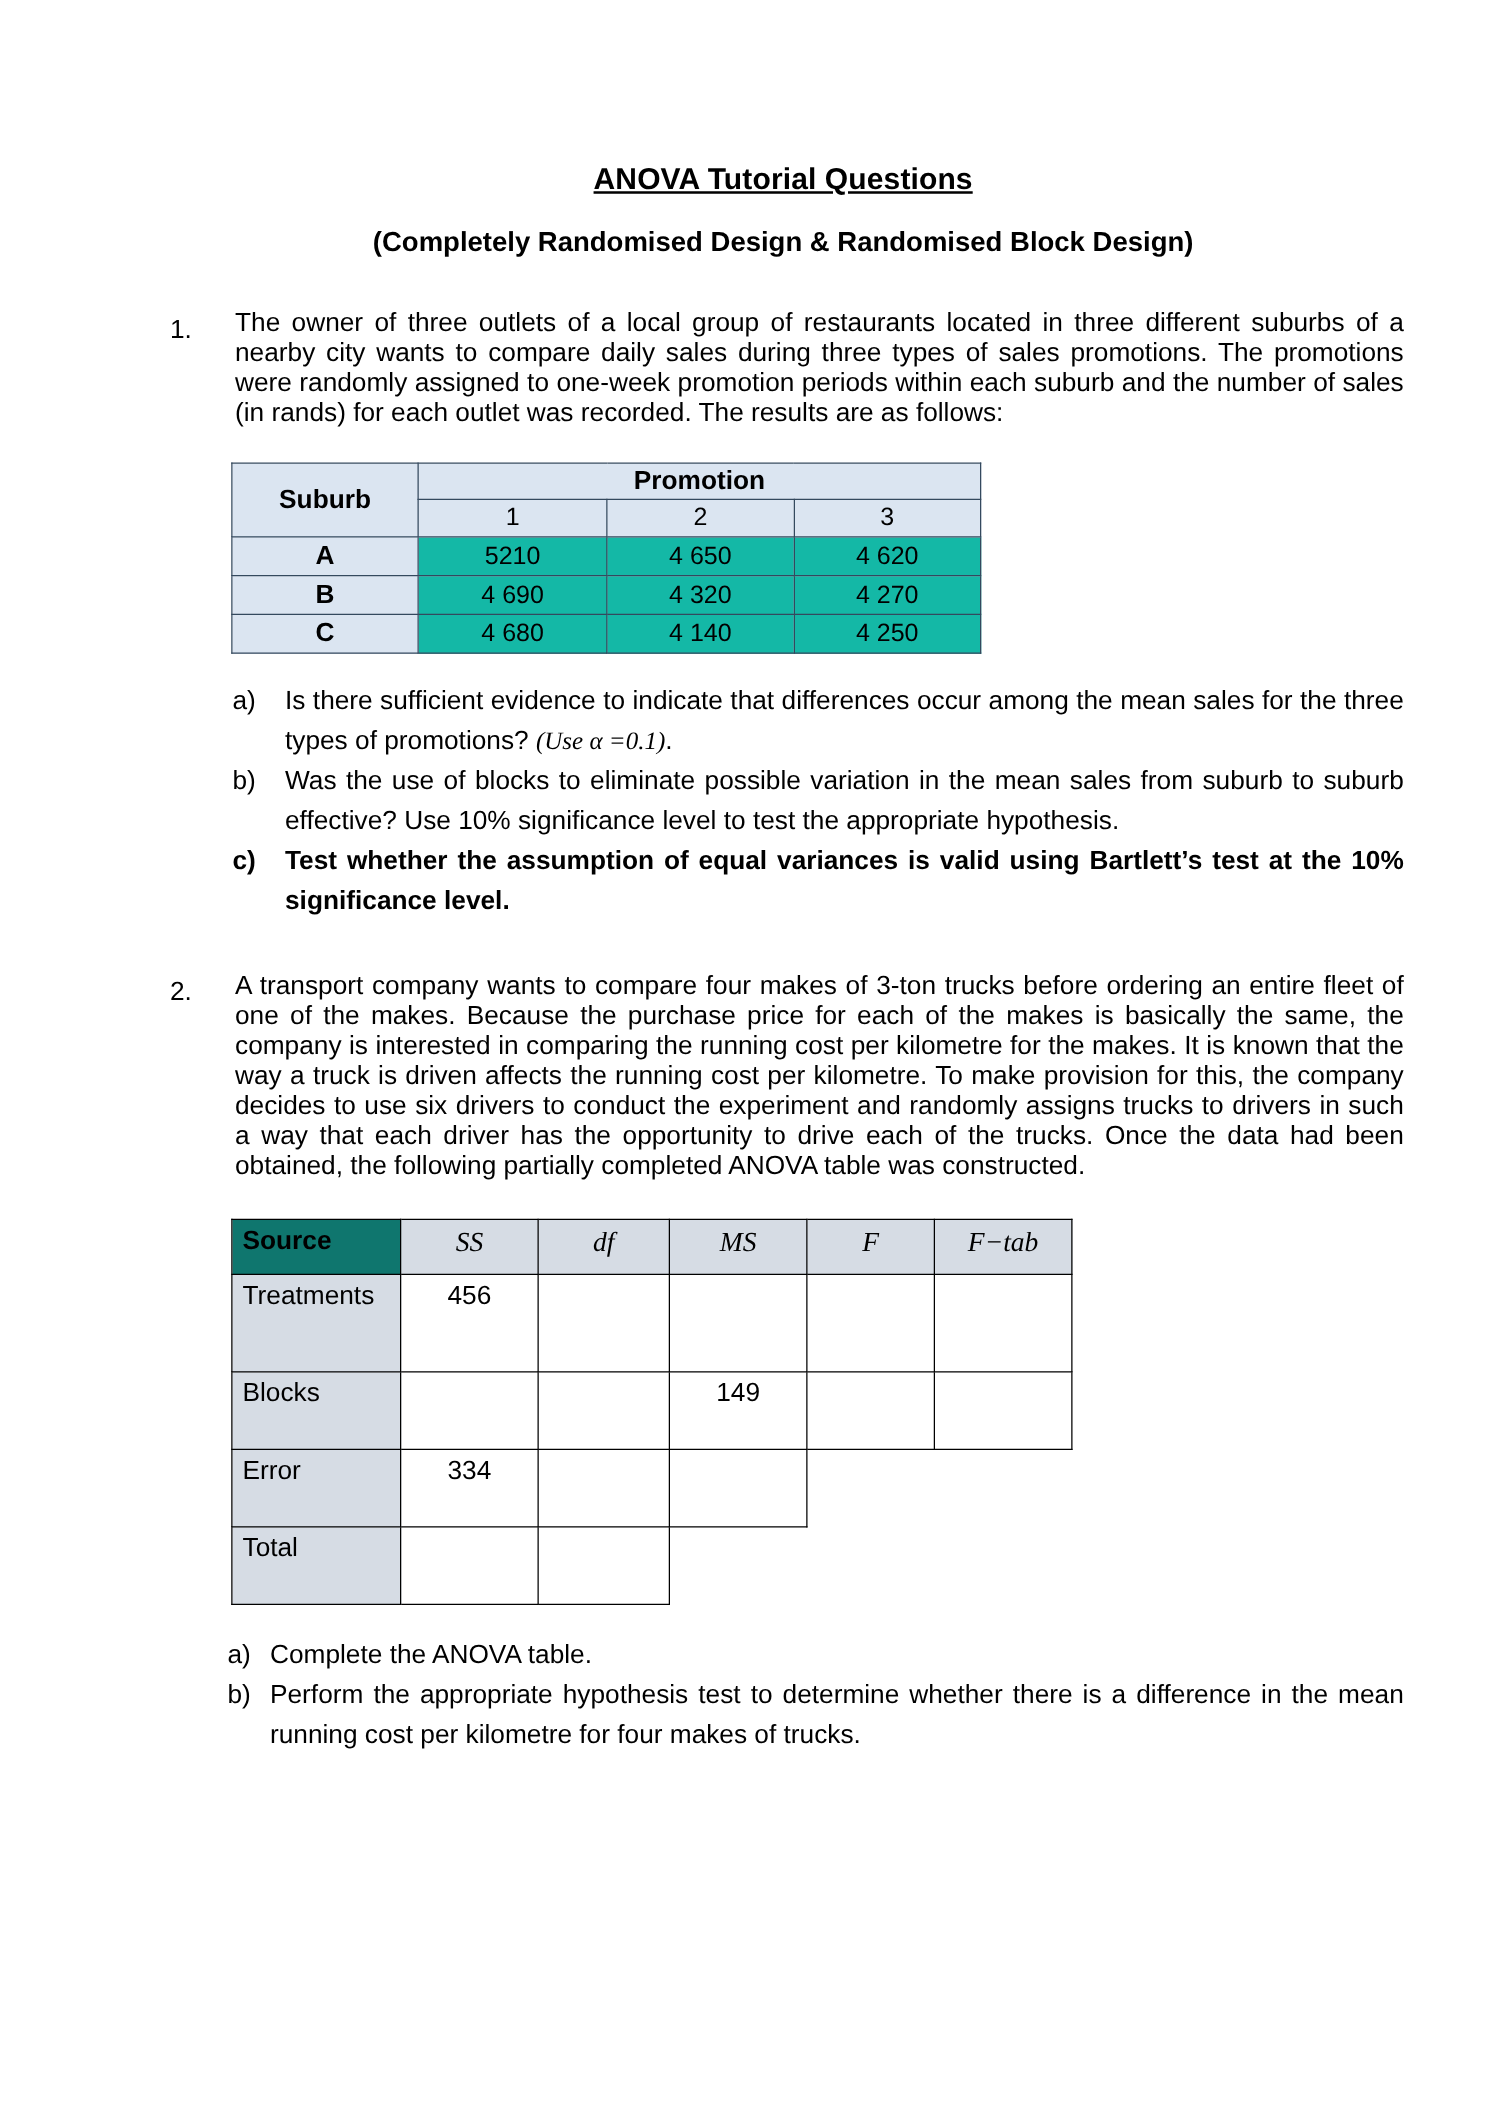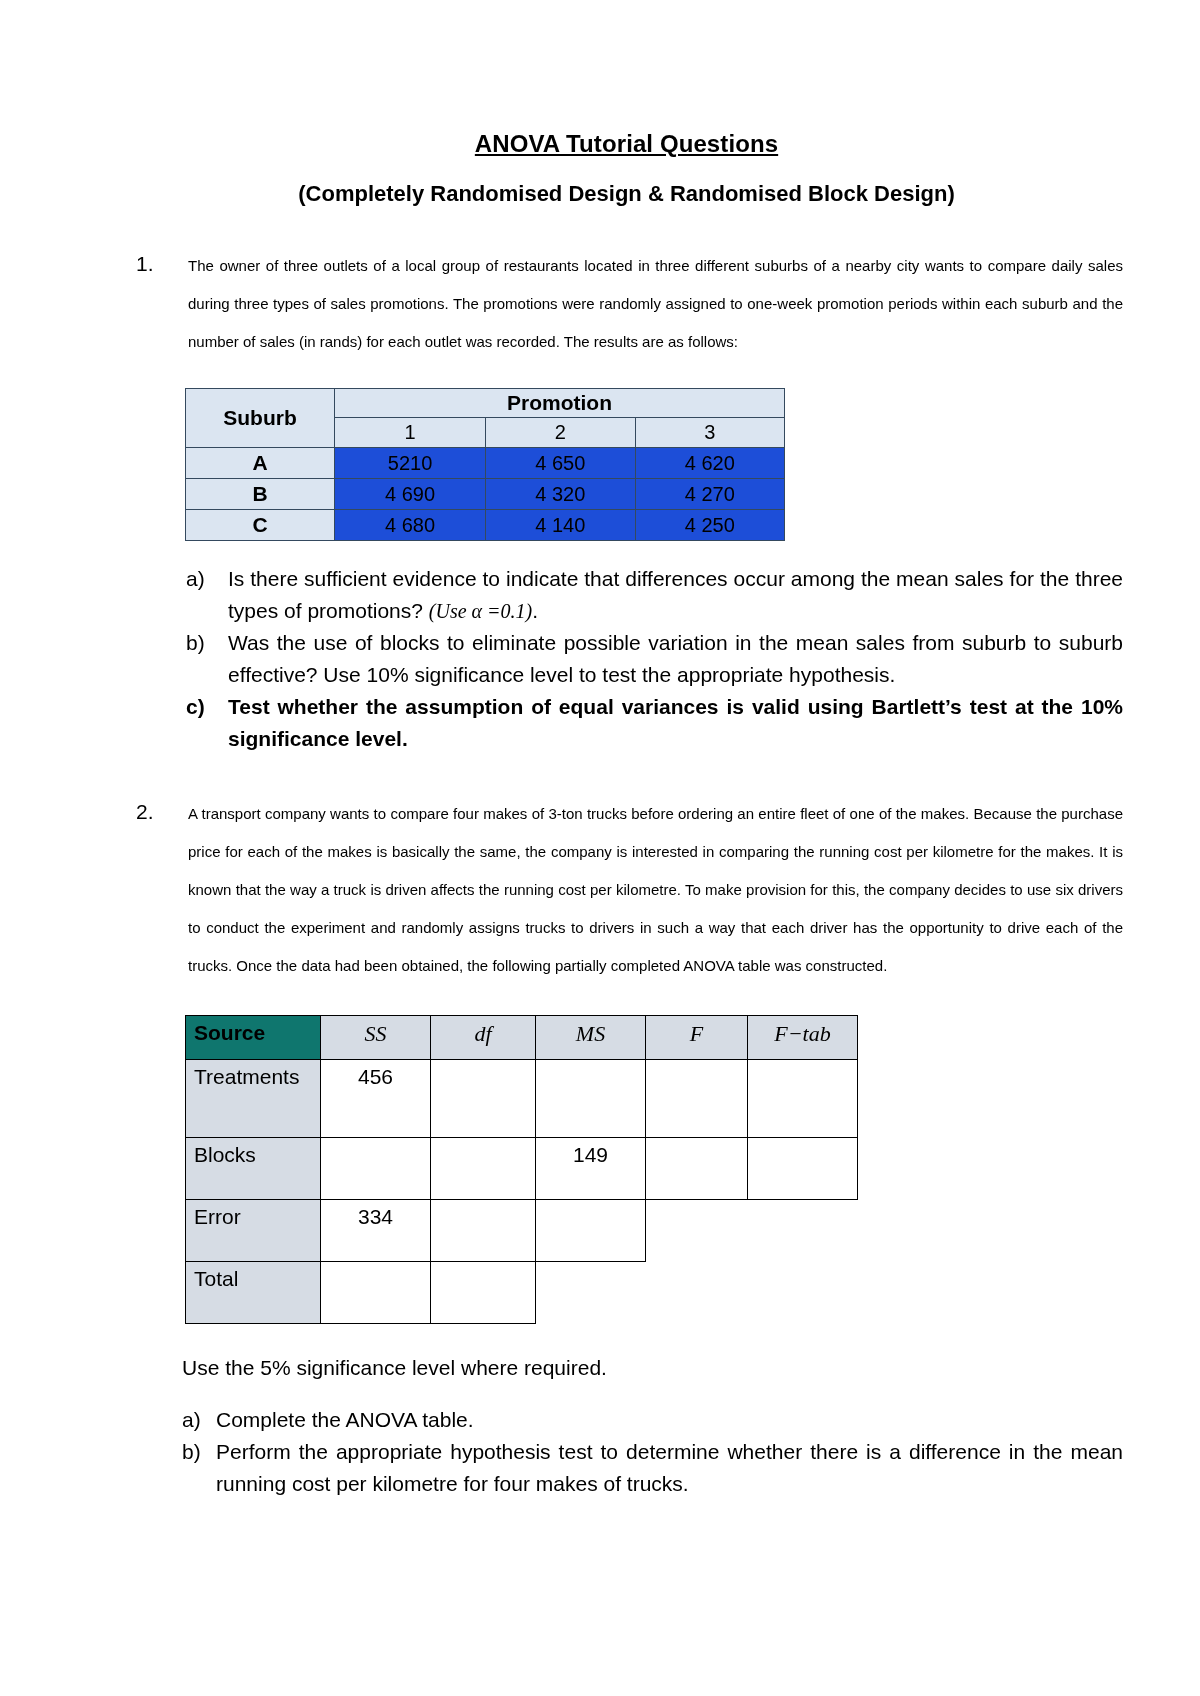--- a/index.html
+++ b/index.html
@@ -44,22 +44,22 @@
   }
   .qnum {
     width: 58px;
     flex: 0 0 58px;
     font-size: 21px;
     line-height: 33px;
     padding-left: 6px;
   }
   .qbody {
     flex: 1 1 auto;
-    font-size: 15px;
-    line-height: 38px;
+    font-size: 21px;
+    line-height: 24px;
     text-align: justify;
     text-justify: inter-word;
     hyphens: none;
   }
   .qbody p { margin: 0; }
 
   
   .tbl-wrap-1 {
     margin: 27px 0 0 55px;
   }
@@ -85,21 +85,21 @@
     font-size: 20px;
     height: 30px;
   }
   table.t1 .rowhead {
     background: #dbe5f1;
     font-weight: bold;
     font-size: 21px;
     width: 160px;
     height: 31px;
   }
-  table.t1 .val { background: #1d4ed8; height: 31px; width: 167px; }
+  table.t1 .val { background: #14b8a6; height: 31px; width: 167px; }
   table.t1 .suburb-cell { height: 58px; }
 
   
   .subs {
     margin: 22px 0 0 56px;
     font-size: 21px;
     line-height: 32px;
   }
   .subitem {
     display: flex;
@@ -288,21 +288,20 @@
           <td class="blank r-mid"></td>
           <td class="blank r-mid"></td>
           <td class="nocell r-mid"></td>
           <td class="nocell r-mid"></td>
           <td class="nocell r-mid"></td>
         </tr>
       </tbody>
     </table>
   </div>
 
-  <div class="note5">Use the 5% significance level where required.</div>
 
   <div class="subs2">
     <div class="subitem">
       <div class="sublabel">a)</div>
       <div class="subtext">Complete the ANOVA table.</div>
     </div>
     <div class="subitem">
       <div class="sublabel">b)</div>
       <div class="subtext">Perform the appropriate hypothesis test to determine whether there is a difference in the mean running cost per kilometre for four makes of trucks.</div>
     </div>

